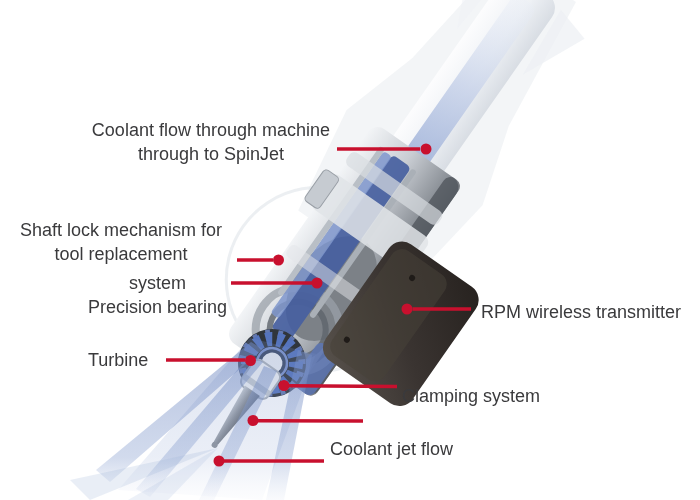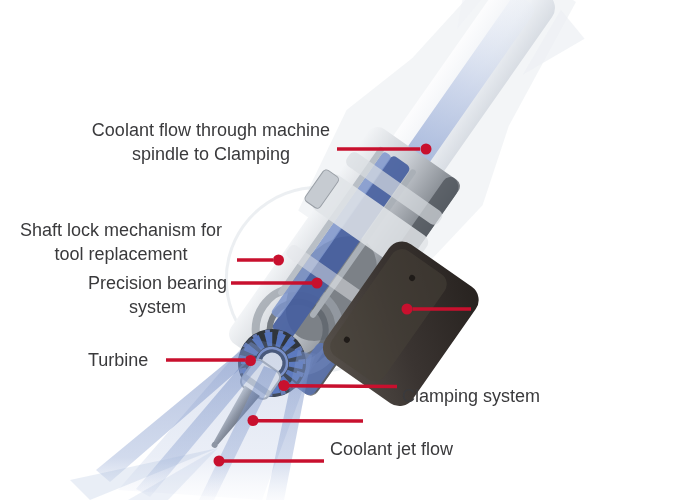--- a/index.html
+++ b/index.html
@@ -137,37 +137,40 @@
       <circle class="leader-dot" cx="253" cy="420.5" r="5.5"></circle>
       <line class="leader-line" x1="258" y1="420.7" x2="363" y2="421"></line>
 
       <circle class="leader-dot" cx="219" cy="461" r="5.5"></circle>
       <line class="leader-line" x1="224" y1="461" x2="324" y2="461"></line>
     </g>
   </svg>
 
   <div class="lbl r" style="top:118px; right:370px;">
     <div>Coolant flow through machine</div>
-    <div>spindle to Clamping</div>
+    <div>through to SpinJet</div>
   </div>
 
   <div class="lbl r" style="top:218px; right:478px;">
     <div>Shaft lock mechanism for</div>
     <div>tool replacement</div>
   </div>
 
   <div class="lbl r" style="top:271px; right:473px;">
+    <div>system</div>
     <div>Precision bearing</div>
-    <div>system</div>
   </div>
 
   <div class="lbl" style="top:348px; left:88px;">
     <div>Turbine</div>
   </div>
 
+  <div class="lbl" style="top:300px; left:481px;">
+    <div>RPM wireless transmitter</div>
+  </div>
 
   <div class="lbl" style="top:384px; left:402px;">
     <div>Clamping system</div>
   </div>
 
 
   <div class="lbl" style="top:437px; left:330px;">
     <div>Coolant jet flow</div>
   </div>
 

